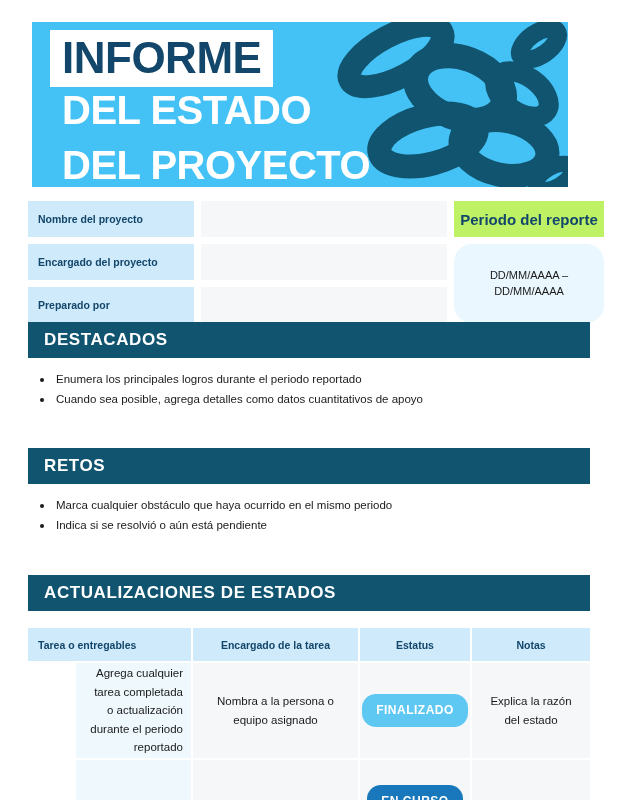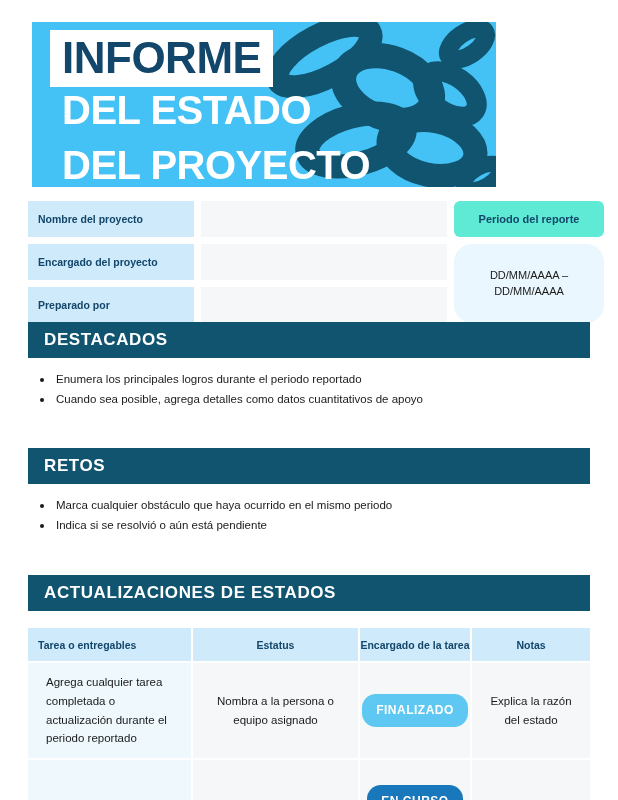--- a/index.html
+++ b/index.html
@@ -21,21 +21,21 @@
     height: 800px;
     background: #ffffff;
     overflow: hidden;
   }
 
   
   .banner {
     position: absolute;
     left: 32px;
     top: 22px;
-    width: 464px;
+    width: 536px;
     height: 165px;
     background: #45c2f5;
     overflow: hidden;
   }
   .banner-decor {
     position: absolute;
     right: 0;
     top: 0;
     width: 260px;
     height: 165px;
@@ -91,29 +91,28 @@
     font-weight: bold;
     display: flex;
     align-items: center;
     padding-left: 10px;
     box-sizing: border-box;
   }
   .info-blank {
     background: #f6f7f8;
   }
   .info-period-head {
-    background: #5eead4;
+    background: #bef264;
     color: #12466a;
-    font-size: 11px;
+    font-size: 15px;
     font-weight: bold;
     display: flex;
     align-items: center;
     justify-content: center;
     box-sizing: border-box;
-    border-radius: 6px;
   }
   .info-period-body {
     background: #eaf7fe;
     color: #1a1a1a;
     font-size: 11px;
     display: flex;
     align-items: center;
     justify-content: center;
     text-align: center;
     line-height: 1.45;
@@ -206,23 +205,24 @@
     display: flex;
     align-items: center;
     justify-content: center;
     text-align: center;
     border-right: 2px solid #ffffff;
     border-top: 2px solid #ffffff;
   }
   .st-cell.first {
     background: #eef8fd;
     justify-content: flex-start;
-    text-align: left;
-    padding-left: 18px;
+    text-align: right;
+    padding-left: 10px;
     padding-right: 8px;
+    margin-left: 48px;
   }
   .st-cell.last { border-right: none; }
 
   .row1 .st-cell { height: 97px; }
   .row2 .st-cell { height: 60px; }
 
   .badge {
     display: inline-block;
     border-radius: 14px;
     color: #ffffff;
@@ -293,22 +293,22 @@
     <li>Marca cualquier obstáculo que haya ocurrido en el mismo periodo</li>
     <li>Indica si se resolvió o aún está pendiente</li>
   </ul>
 
   <div class="section-bar" style="top:575px;">
     <span>ACTUALIZACIONES DE ESTADOS</span>
   </div>
 
   <div class="status-table">
     <div class="st-head first">Tarea o entregables</div>
+    <div class="st-head">Encargado de la tarea</div>
     <div class="st-head">Estatus</div>
-    <div class="st-head">Encargado de la tarea</div>
     <div class="st-head last">Notas</div>
 
     <div class="row1" style="display:contents;">
       <div class="st-cell first">Agrega cualquier tarea completada o actualización durante el periodo reportado</div>
       <div class="st-cell">Nombra a la persona o equipo asignado</div>
       <div class="st-cell status">
         <span class="badge badge-done">FINALIZADO</span>
       </div>
       <div class="st-cell last">Explica la razón del estado</div>
     </div>

